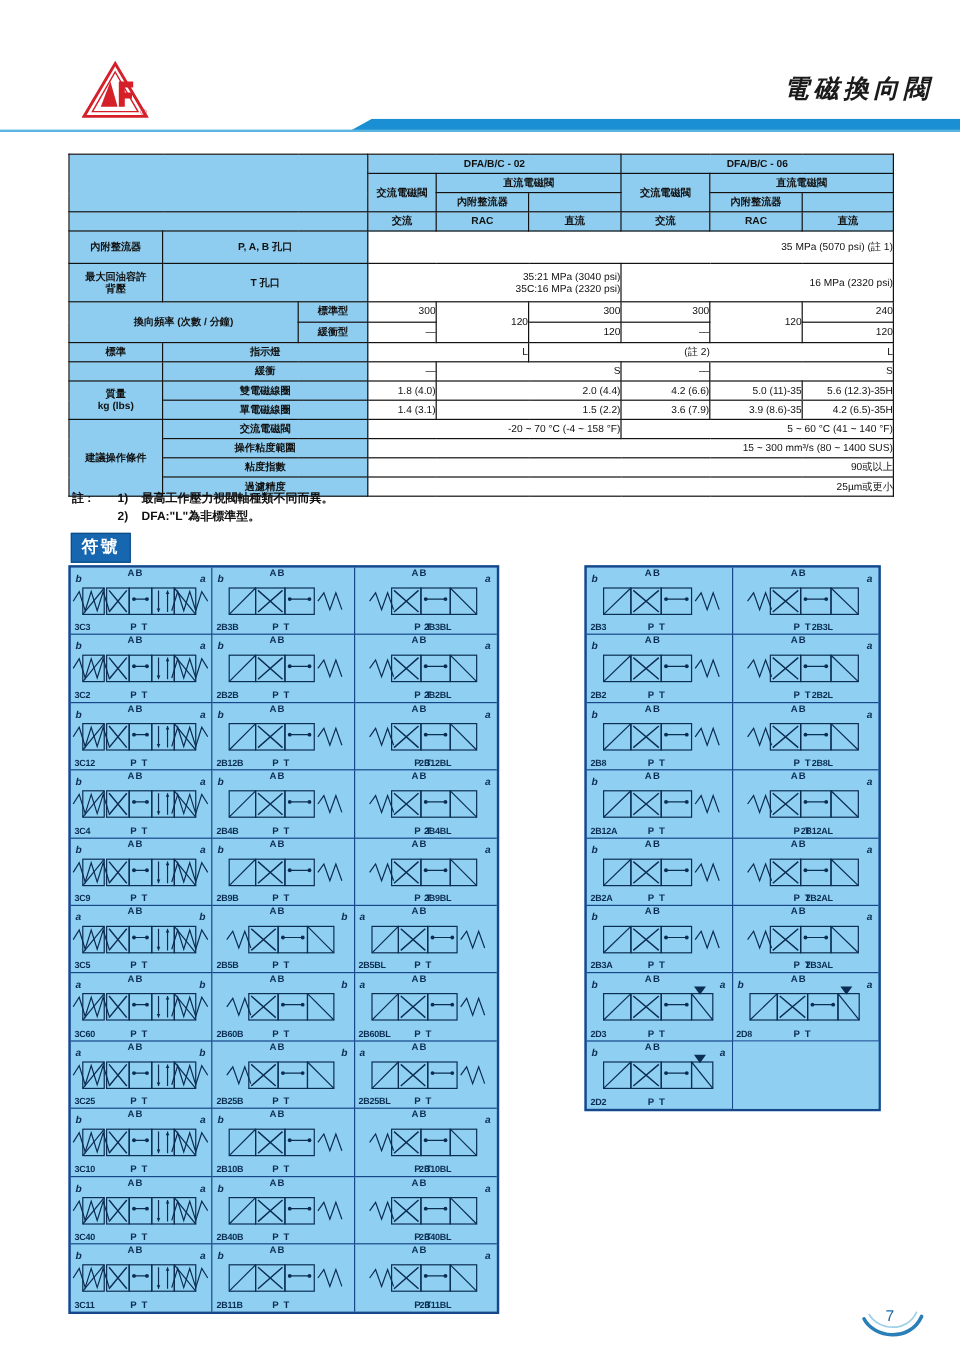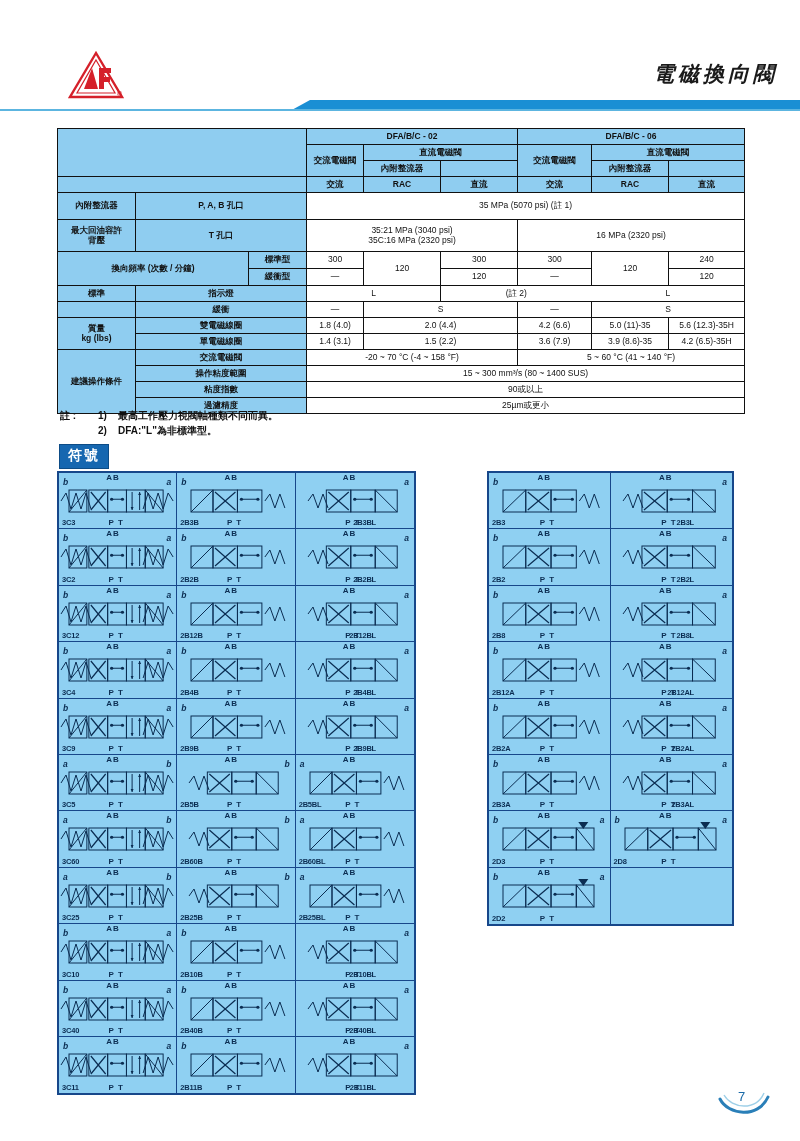--- a/index.html
+++ b/index.html
@@ -14,21 +14,21 @@
   .logo-word{margin-left:12px;font-family:"DejaVu Sans",sans-serif;font-size:34px;font-weight:bold;font-style:italic;color:#d5202a;letter-spacing:1px;line-height:1;}
   .logo-word .reg{font-size:11px;vertical-align:super;}
   .head-title{position:absolute;right:22px;top:60px;font-size:21px;font-weight:bold;font-style:italic;color:#1a1a1a;letter-spacing:4px;}
   .head-rule{position:absolute;left:0;top:97px;width:800px;height:11px;}
 
   
   .spec{position:absolute;left:57px;top:128px;width:687px;border-collapse:collapse;
         font-size:8.5px;color:#111;table-layout:fixed;}
   .spec td{border:1px solid #111;padding:0;text-align:center;vertical-align:middle;height:15px;line-height:1.15;}
   .spec td.lbl{background:#8fcdf0;font-weight:bold;}
-  .spec td.val{background:#fff;}
+  .spec td.val{background:#fff;text-align:right;}
 
   
   .notes{position:absolute;left:60px;top:409px;font-size:10px;color:#111;line-height:1.45;font-weight:bold;}
   .notes .ni{display:flex;}
   .notes .nk{width:38px;flex:none;}
   .notes .nb{width:20px;flex:none;}
 
   
   .sym-badge{position:absolute;left:59px;top:444px;background:#1667b0;color:#fff;
              font-size:14px;font-weight:bold;padding:2px 8px 3px 8px;letter-spacing:2px;

